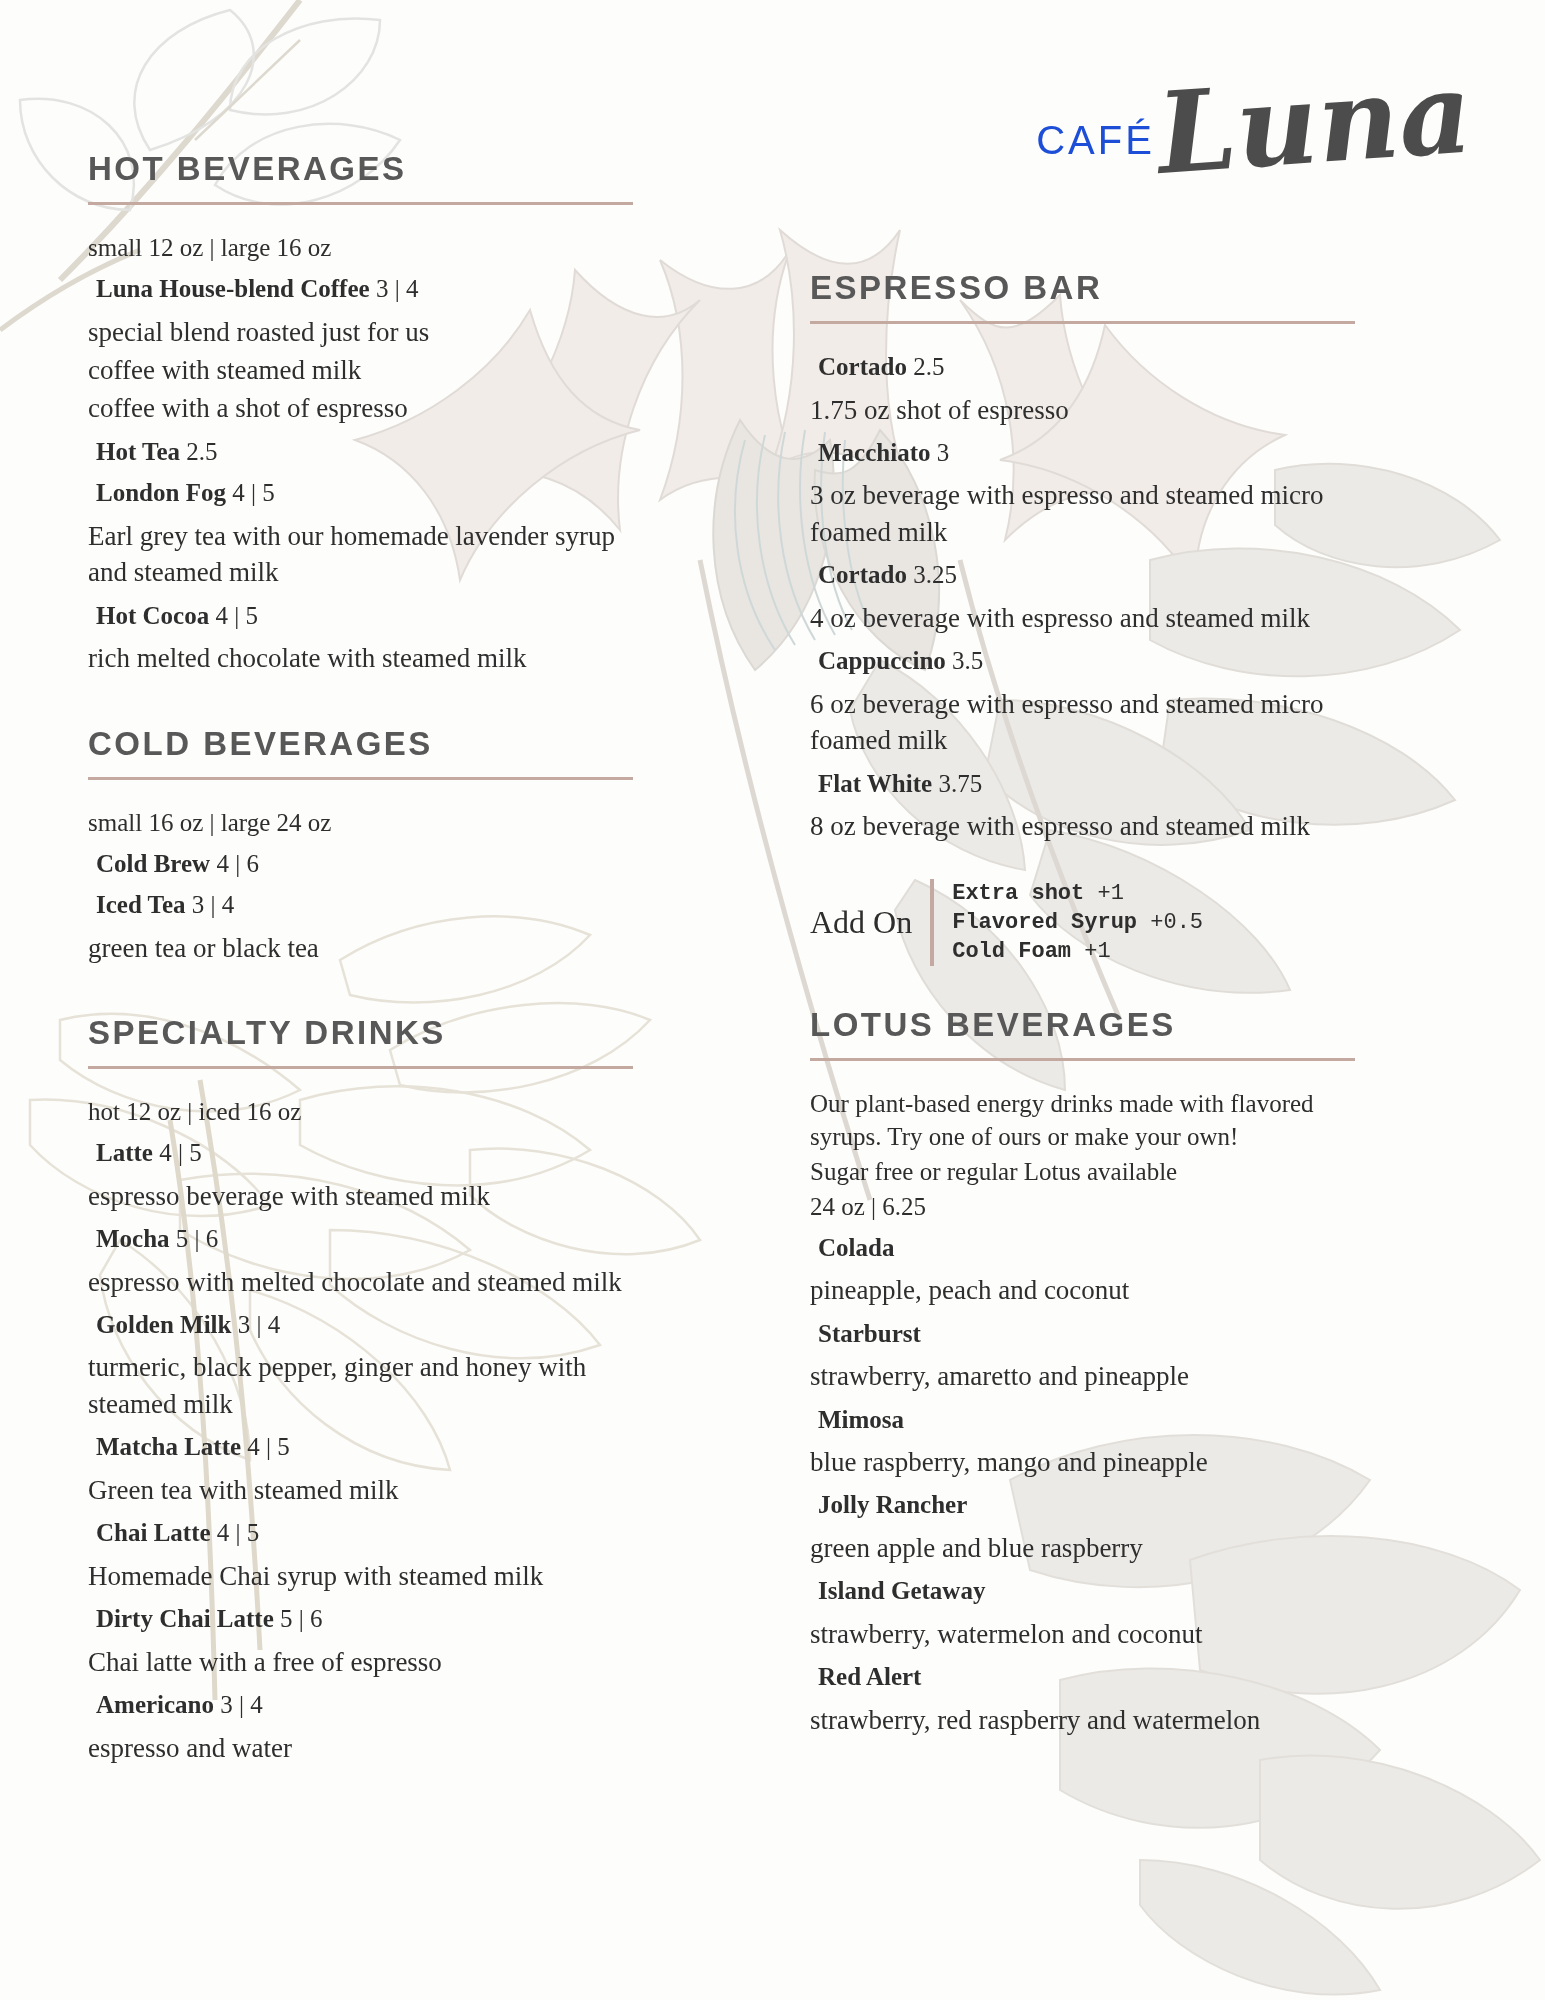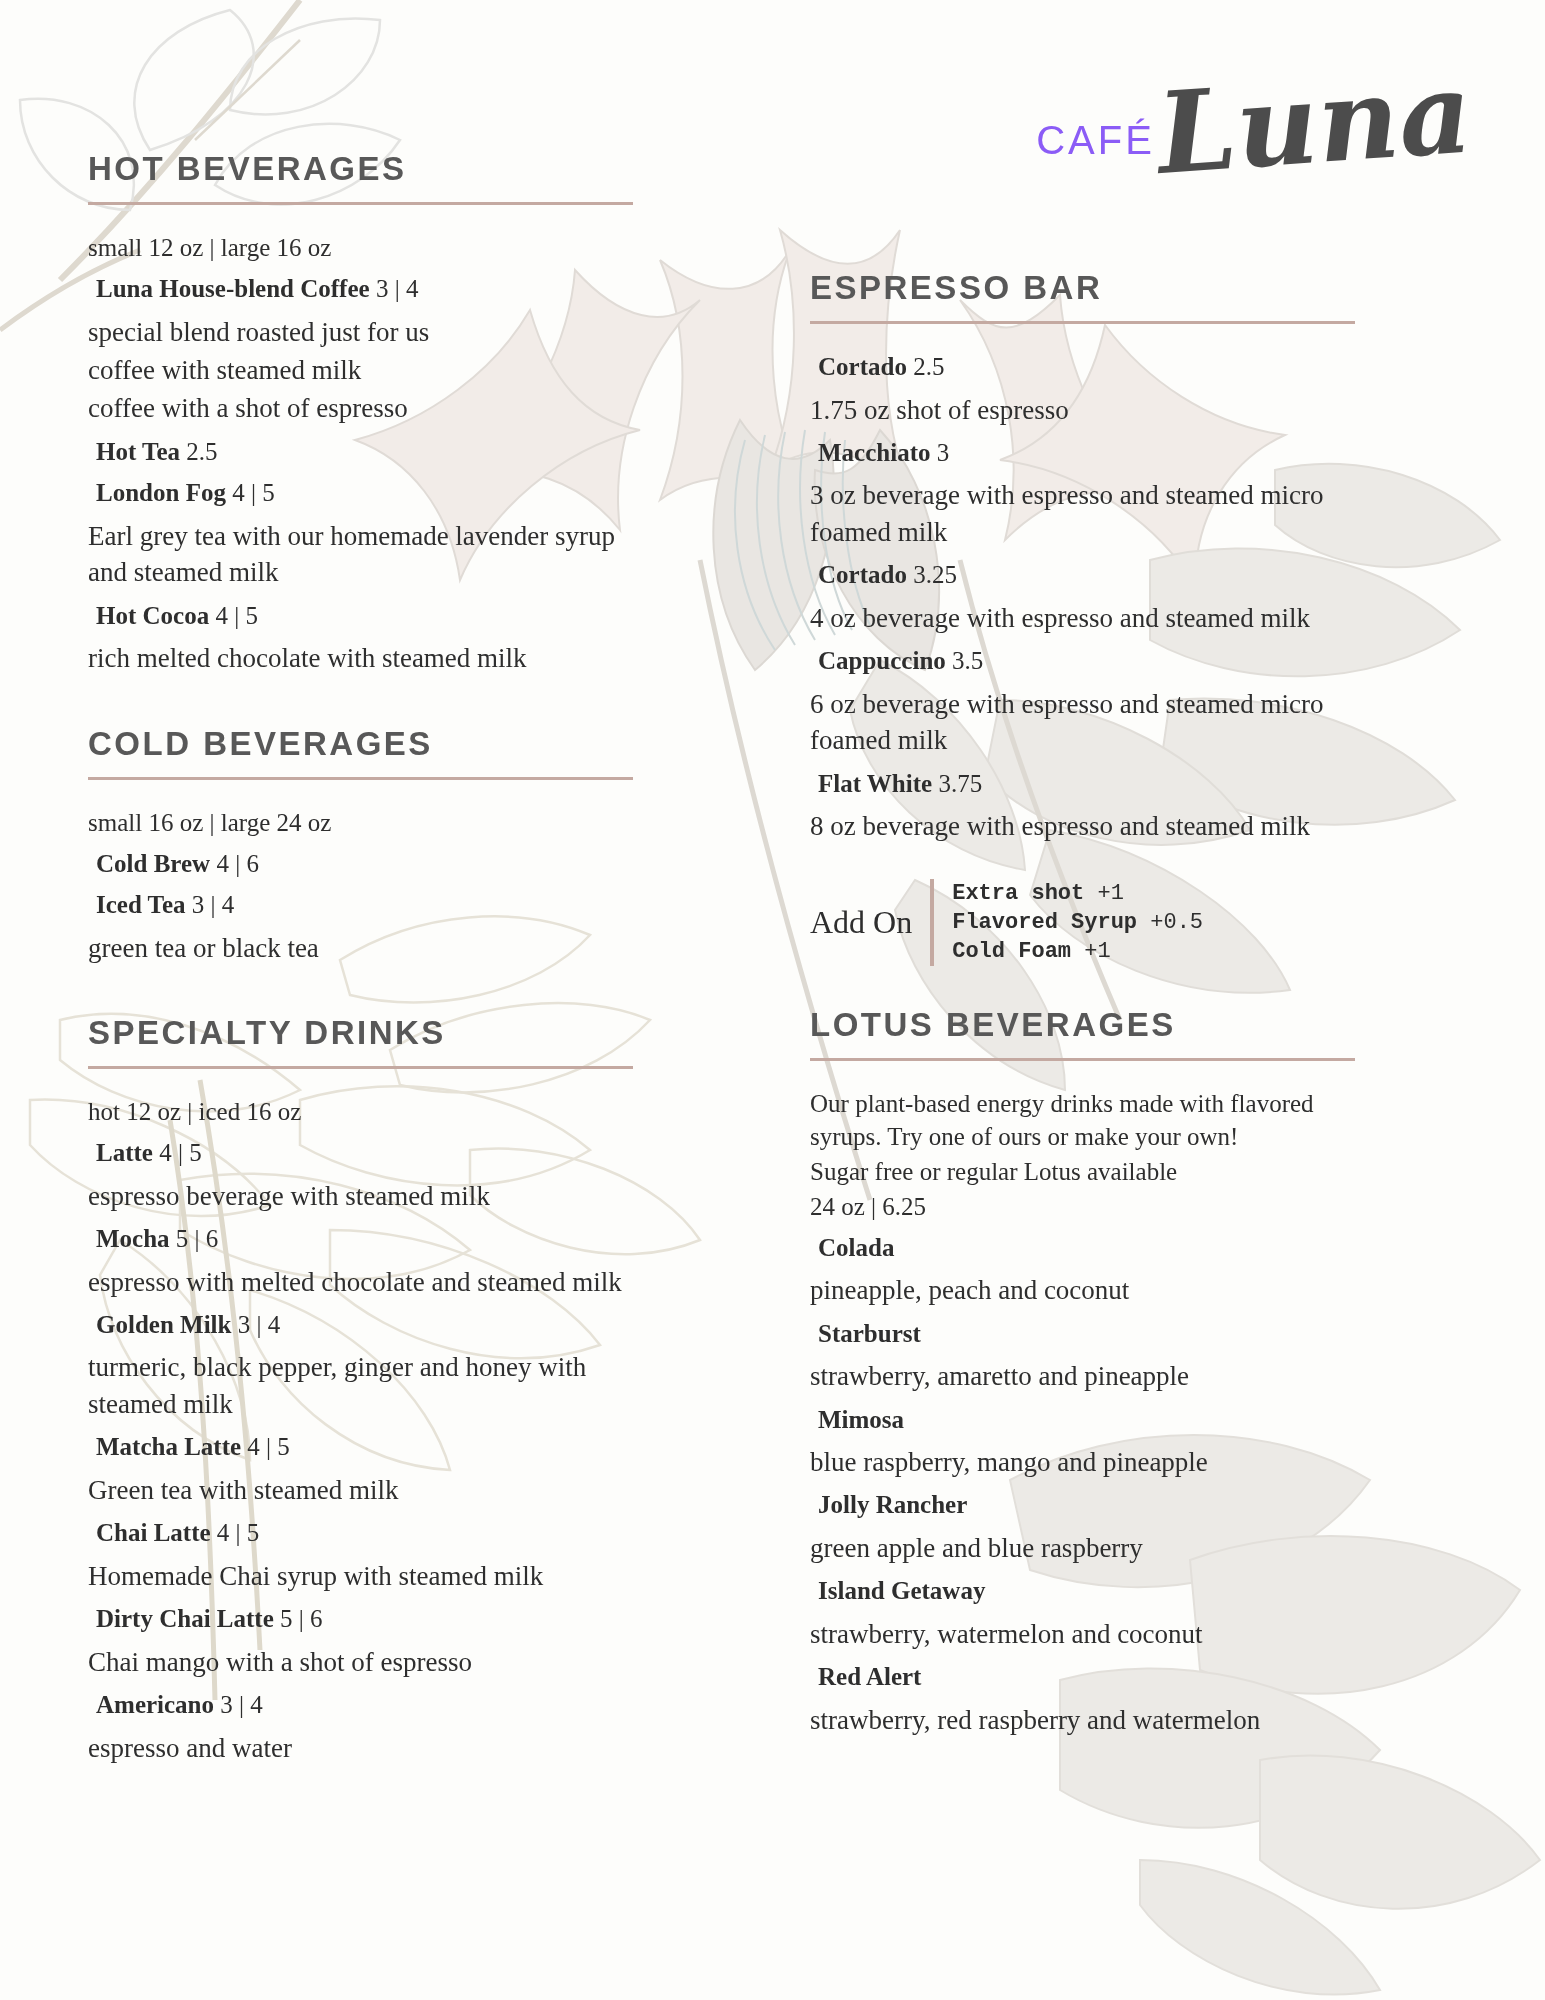--- a/index.html
+++ b/index.html
@@ -29,21 +29,21 @@
     top: 86px;
     right: 70px;
     display: flex;
     align-items: flex-end;
     z-index: 3;
   }
   .brand-cafe {
     font-family: "Liberation Sans", sans-serif;
     font-size: 40px;
     letter-spacing: 3px;
-    color: #8b5cf6;
+    color: #1d4ed8;
     padding-bottom: 18px;
   }
   .brand-luna {
     font-family: "DejaVu Serif", serif;
     font-style: italic;
     font-weight: bold;
     font-size: 112px;
     line-height: 0.85;
     color: #4c4c4c;
     margin-left: 6px;
@@ -261,21 +261,21 @@
       <p class="item"><span class="name">Golden Milk</span> <span>3 | 4</span></p>
       <p class="desc">turmeric, black pepper, ginger and honey with steamed milk</p>
 
       <p class="item"><span class="name">Matcha Latte</span> <span>4 | 5</span></p>
       <p class="desc">Green tea with steamed milk</p>
 
       <p class="item"><span class="name">Chai Latte</span> <span>4 | 5</span></p>
       <p class="desc">Homemade Chai syrup with steamed milk</p>
 
       <p class="item"><span class="name">Dirty Chai Latte</span> <span>5 | 6</span></p>
-      <p class="desc">Chai mango with a shot of espresso</p>
+      <p class="desc">Chai latte with a free of espresso</p>
 
       <p class="item"><span class="name">Americano</span> <span>3 | 4</span></p>
       <p class="desc">espresso and water</p>
     </section>
   </div>
 
   <div class="col col-right">
 
     <section>
       <h2 class="section-title">ESPRESSO BAR</h2>

